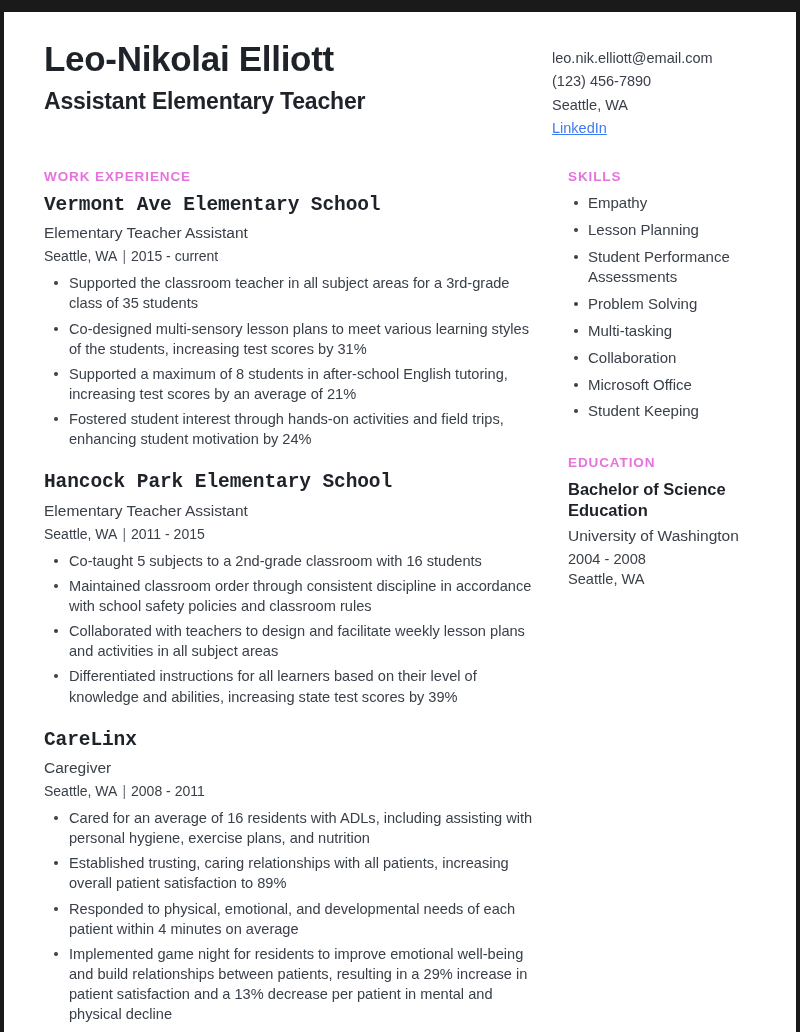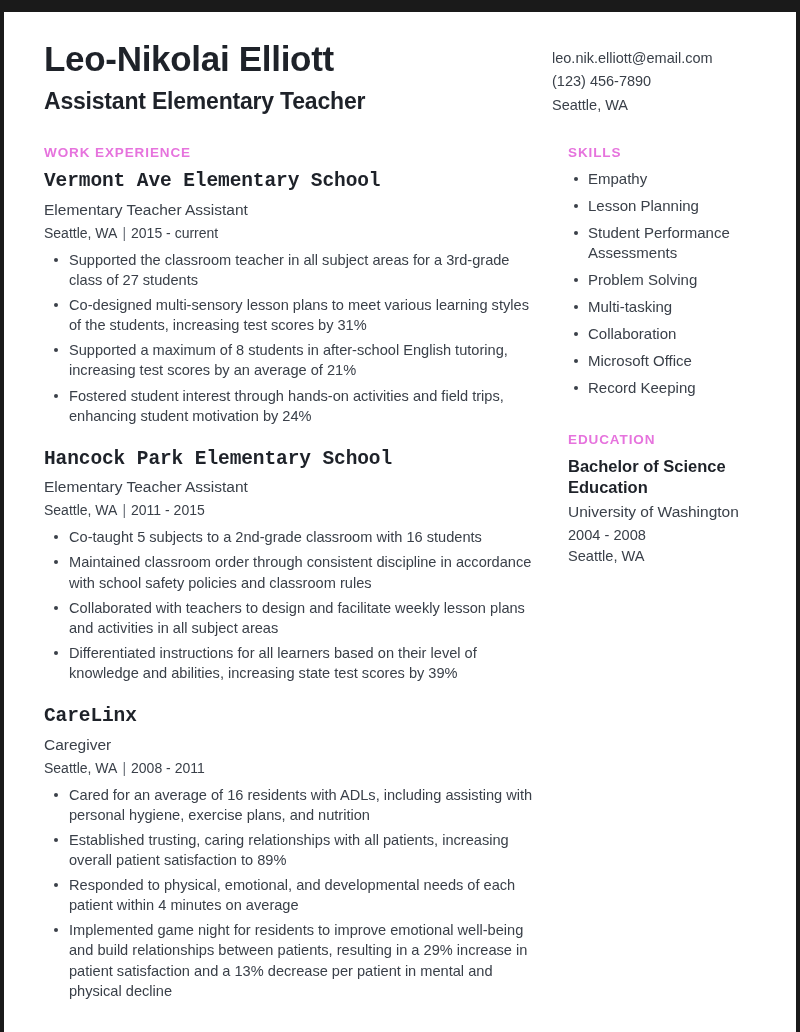--- a/index.html
+++ b/index.html
@@ -202,36 +202,37 @@
 
   <div class="header">
     <div class="header-left">
       <h1 class="name">Leo-Nikolai Elliott</h1>
       <h2 class="job-title">Assistant Elementary Teacher</h2>
     </div>
     <div class="header-right">
       <div class="contact-line">leo.nik.elliott@email.com</div>
       <div class="contact-line">(123) 456-7890</div>
       <div class="contact-line">Seattle, WA</div>
+      <div><span class="contact-link">LinkedIn</span></div>
     </div>
   </div>
 
   <div class="body-cols">
 
     <div class="col-main">
       <div class="section-heading">WORK EXPERIENCE</div>
 
       <div class="job">
         <div class="job-org">Vermont Ave Elementary School</div>
         <div class="job-role">Elementary Teacher Assistant</div>
         <div class="job-meta">
           <span>Seattle, WA</span><span class="sep">|</span><span>2015 - current</span>
         </div>
         <ul class="bullets">
-          <li>Supported the classroom teacher in all subject areas for a 3rd-grade class of 27 students</li>
+          <li>Supported the classroom teacher in all subject areas for a 3rd-grade class of 35 students</li>
           <li>Co-designed multi-sensory lesson plans to meet various learning styles of the students, increasing test scores by 31%</li>
           <li>Supported a maximum of 8 students in after-school English tutoring, increasing test scores by an average of 21%</li>
           <li>Fostered student interest through hands-on activities and field trips, enhancing student motivation by 24%</li>
         </ul>
       </div>
 
       <div class="job">
         <div class="job-org">Hancock Park Elementary School</div>
         <div class="job-role">Elementary Teacher Assistant</div>
         <div class="job-meta">
@@ -263,21 +264,21 @@
     <div class="col-side">
       <div class="section-heading">SKILLS</div>
       <ul class="skills">
         <li>Empathy</li>
         <li>Lesson Planning</li>
         <li>Student Performance Assessments</li>
         <li>Problem Solving</li>
         <li>Multi-tasking</li>
         <li>Collaboration</li>
         <li>Microsoft Office</li>
-        <li>Record Keeping</li>
+        <li>Student Keeping</li>
       </ul>
 
       <div class="section-heading edu">EDUCATION</div>
       <div>
         <div class="edu-degree">Bachelor of Science Education</div>
         <div class="edu-school">University of Washington</div>
         <div class="edu-years">2004 - 2008</div>
         <div class="edu-location">Seattle, WA</div>
       </div>
     </div>

